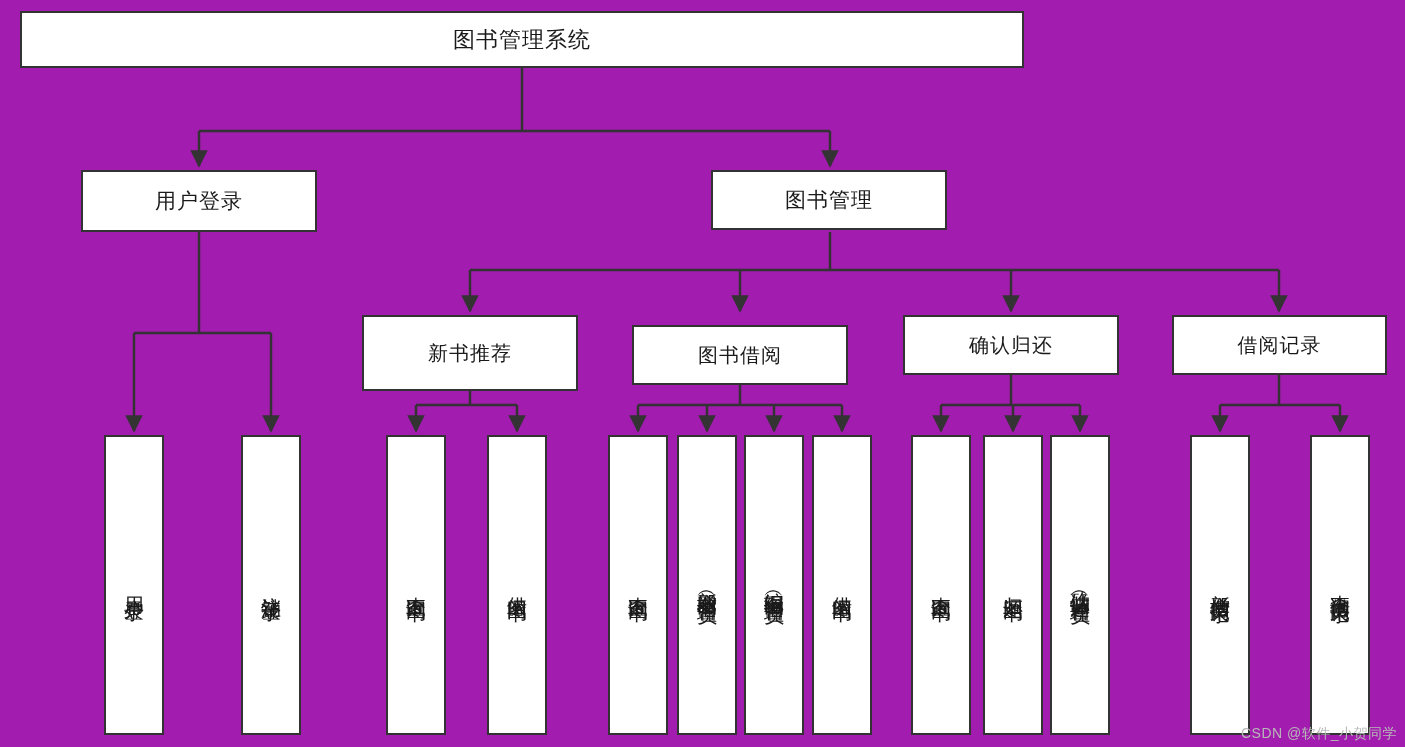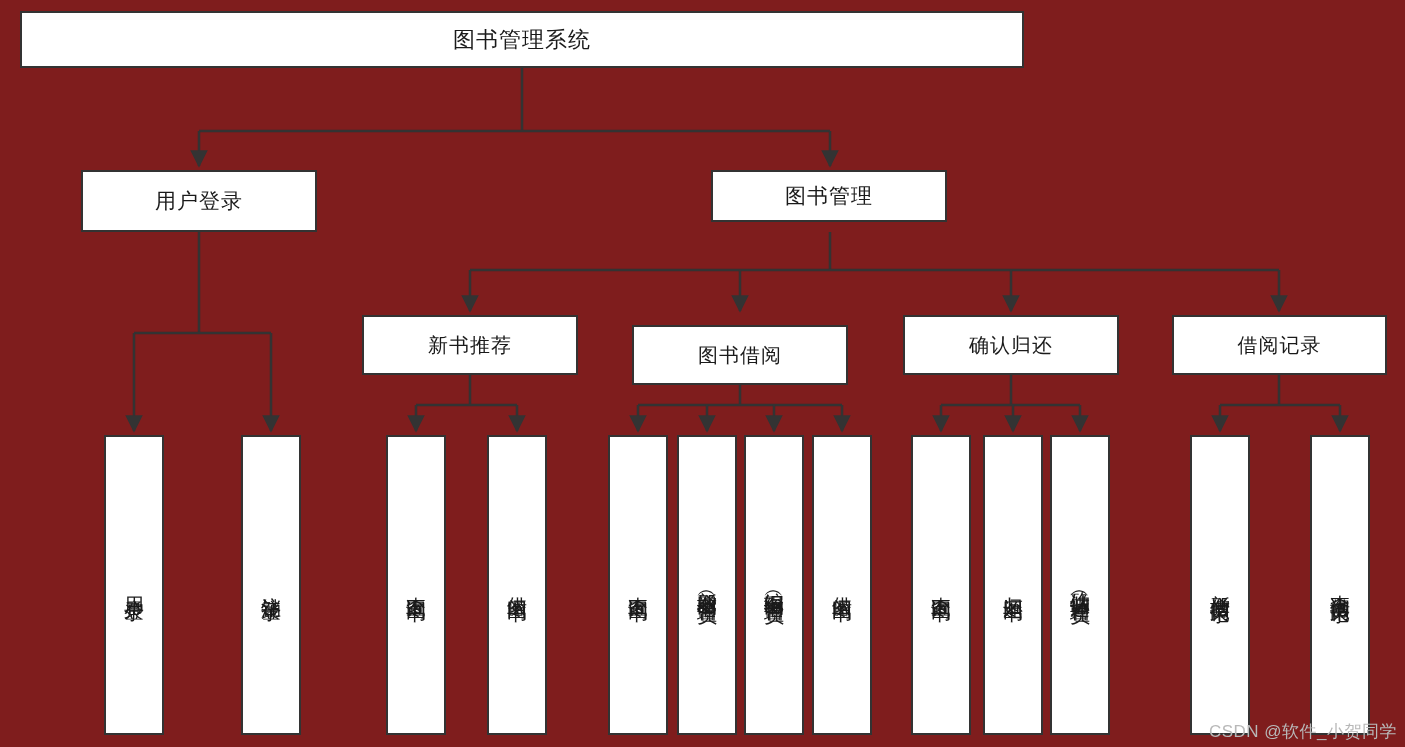--- a/index.html
+++ b/index.html
@@ -8,21 +8,21 @@
     padding: 0;
     background: #ffffff;
   }
   body {
     font-family: "Liberation Sans", "DejaVu Sans", sans-serif;
   }
   #canvas {
     position: relative;
     width: 1405px;
     height: 747px;
-    background: #7f1d1d;
+    background: #a21caf;
     overflow: hidden;
   }
   #edges {
     position: absolute;
     left: 0;
     top: 0;
     width: 1405px;
     height: 747px;
     pointer-events: none;
   }
@@ -60,21 +60,21 @@
     text-align: center;
   }
   .hlabel {
     white-space: nowrap;
     letter-spacing: 1px;
   }
   .watermark {
     position: absolute;
     right: 8px;
     bottom: 4px;
-    font-size: 17px;
+    font-size: 14px;
     color: #b8b8b8;
     letter-spacing: 0.5px;
     z-index: 5;
     white-space: nowrap;
     text-align: right;
   }
 </style>
 </head>
 <body>
 
@@ -130,25 +130,25 @@
     </g>
   </svg>
 
   <div class="node root" id="node-root" style="left: 20px; top: 11px; width: 1004px; height: 57px;">
     <span class="hlabel">图书管理系统</span>
   </div>
 
   <div class="node level2" id="node-l2-0" style="left: 81px; top: 170px; width: 236px; height: 62px;">
     <span class="hlabel">用户登录</span>
   </div>
-  <div class="node level2" id="node-l2-1" style="left: 711px; top: 170px; width: 236px; height: 52px;">
+  <div class="node level2" id="node-l2-1" style="left: 711px; top: 170px; width: 236px; height: 60px;">
     <span class="hlabel">图书管理</span>
   </div>
 
-  <div class="node level3" id="node-l3-0" style="left: 362px; top: 315px; width: 216px; height: 60px;">
+  <div class="node level3" id="node-l3-0" style="left: 362px; top: 315px; width: 216px; height: 76px;">
     <span class="hlabel">新书推荐</span>
   </div>
   <div class="node level3" id="node-l3-1" style="left: 632px; top: 325px; width: 216px; height: 60px;">
     <span class="hlabel">图书借阅</span>
   </div>
   <div class="node level3" id="node-l3-2" style="left: 903px; top: 315px; width: 216px; height: 60px;">
     <span class="hlabel">确认归还</span>
   </div>
   <div class="node level3" id="node-l3-3" style="left: 1172px; top: 315px; width: 215px; height: 60px;">
     <span class="hlabel">借阅记录</span>

